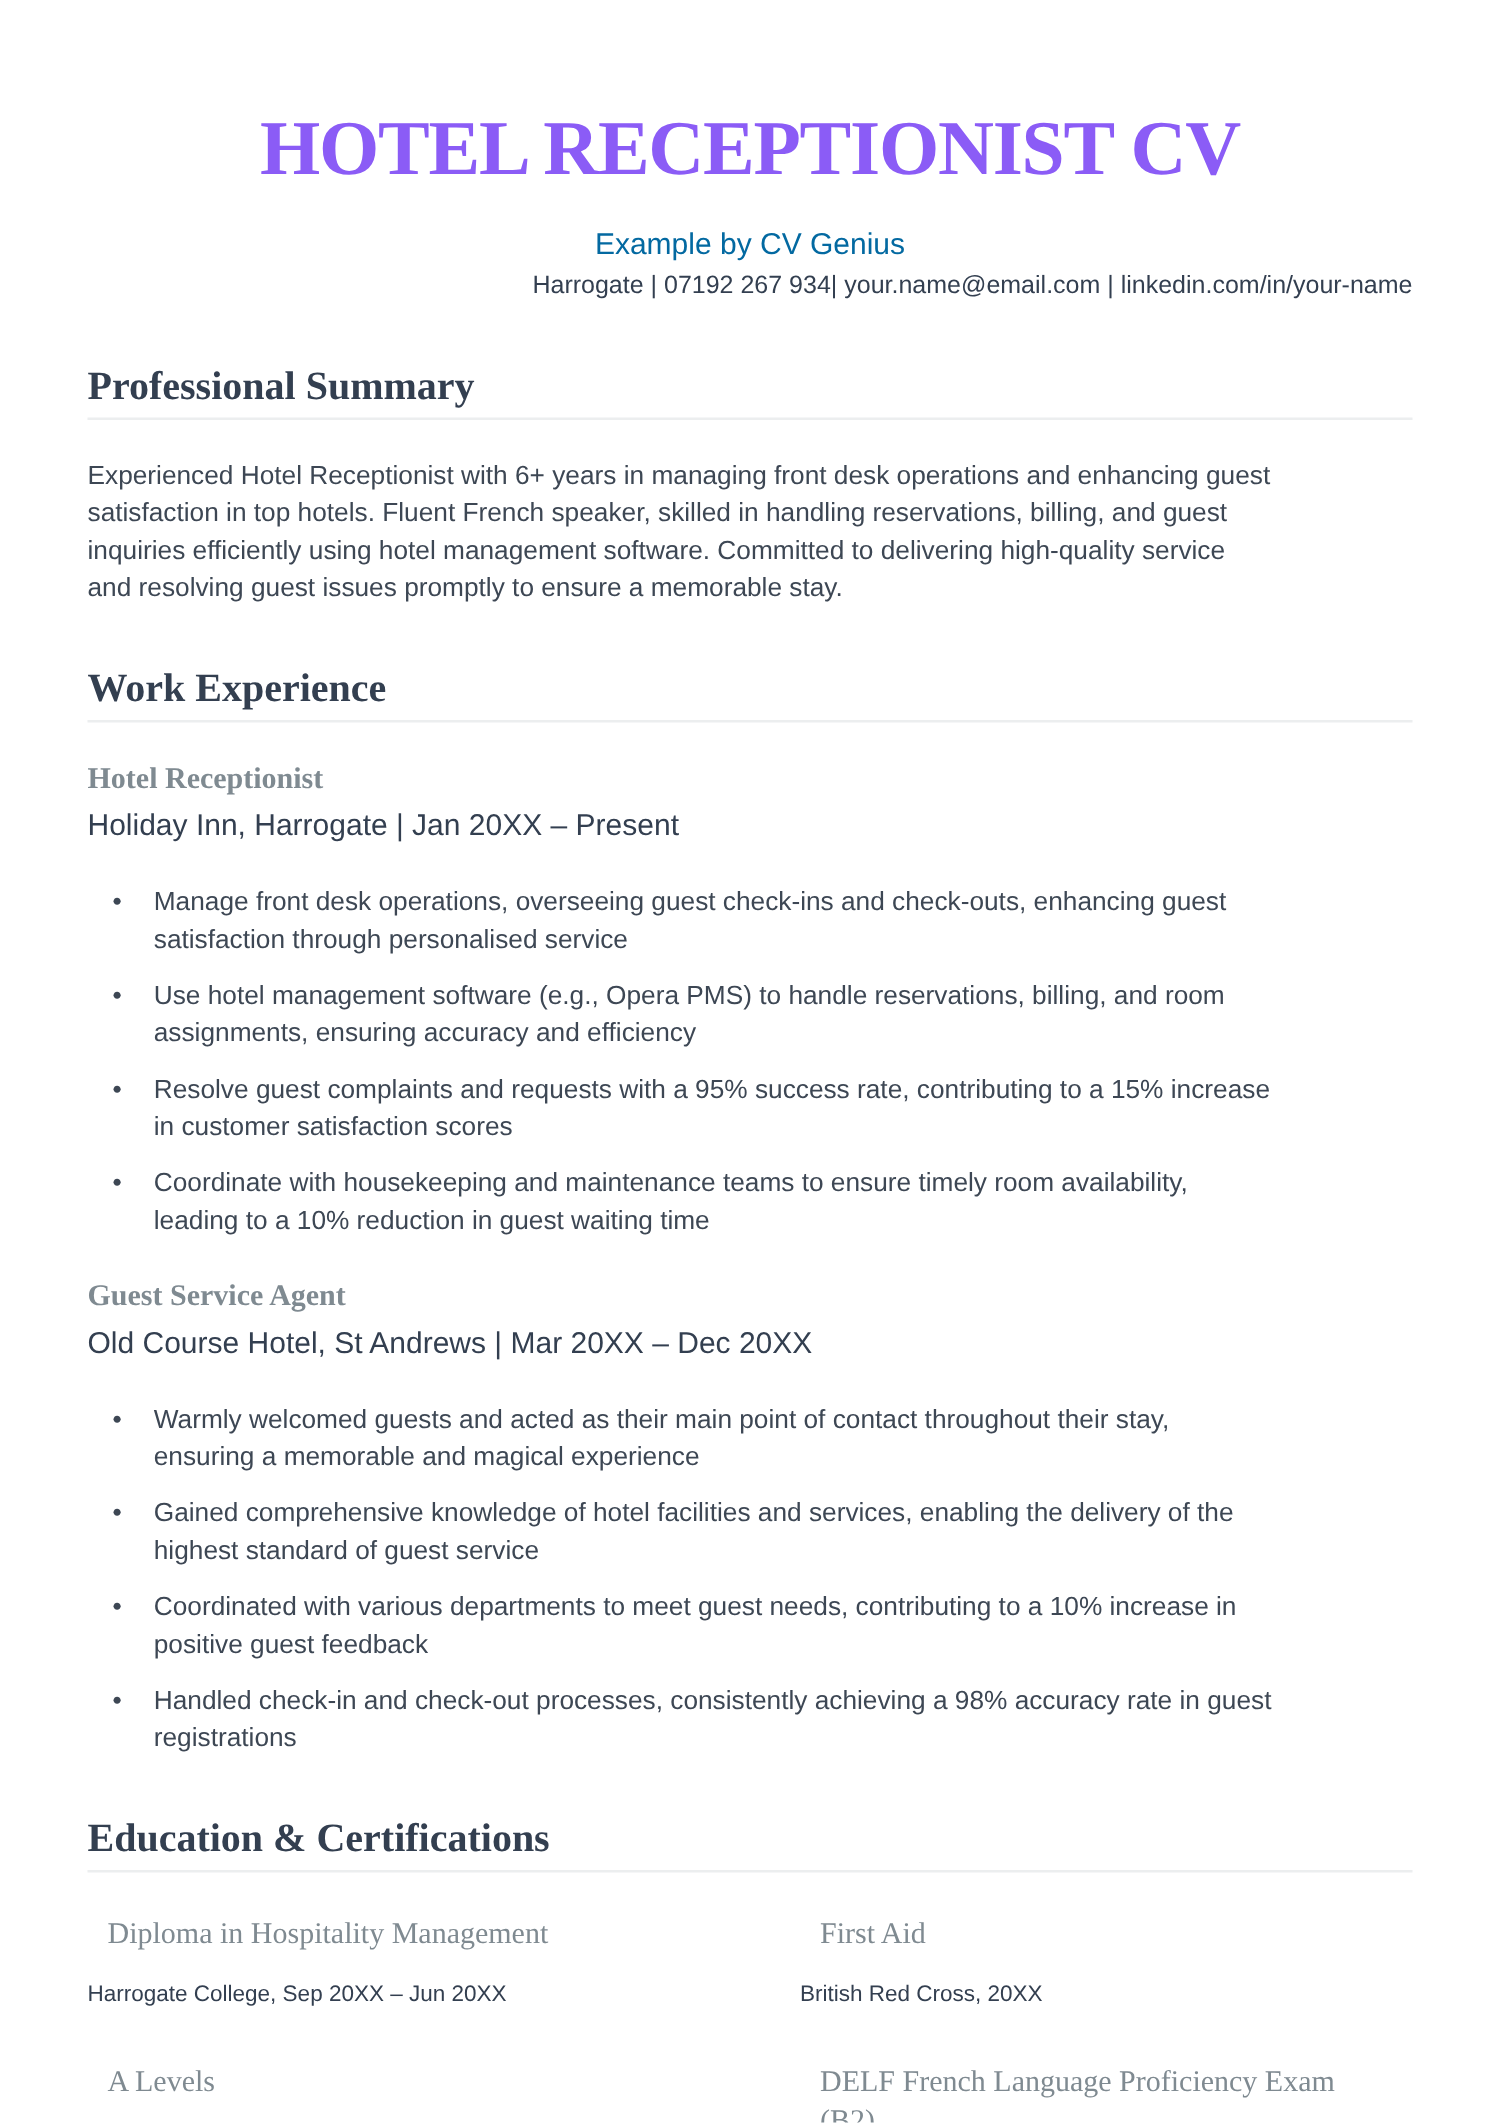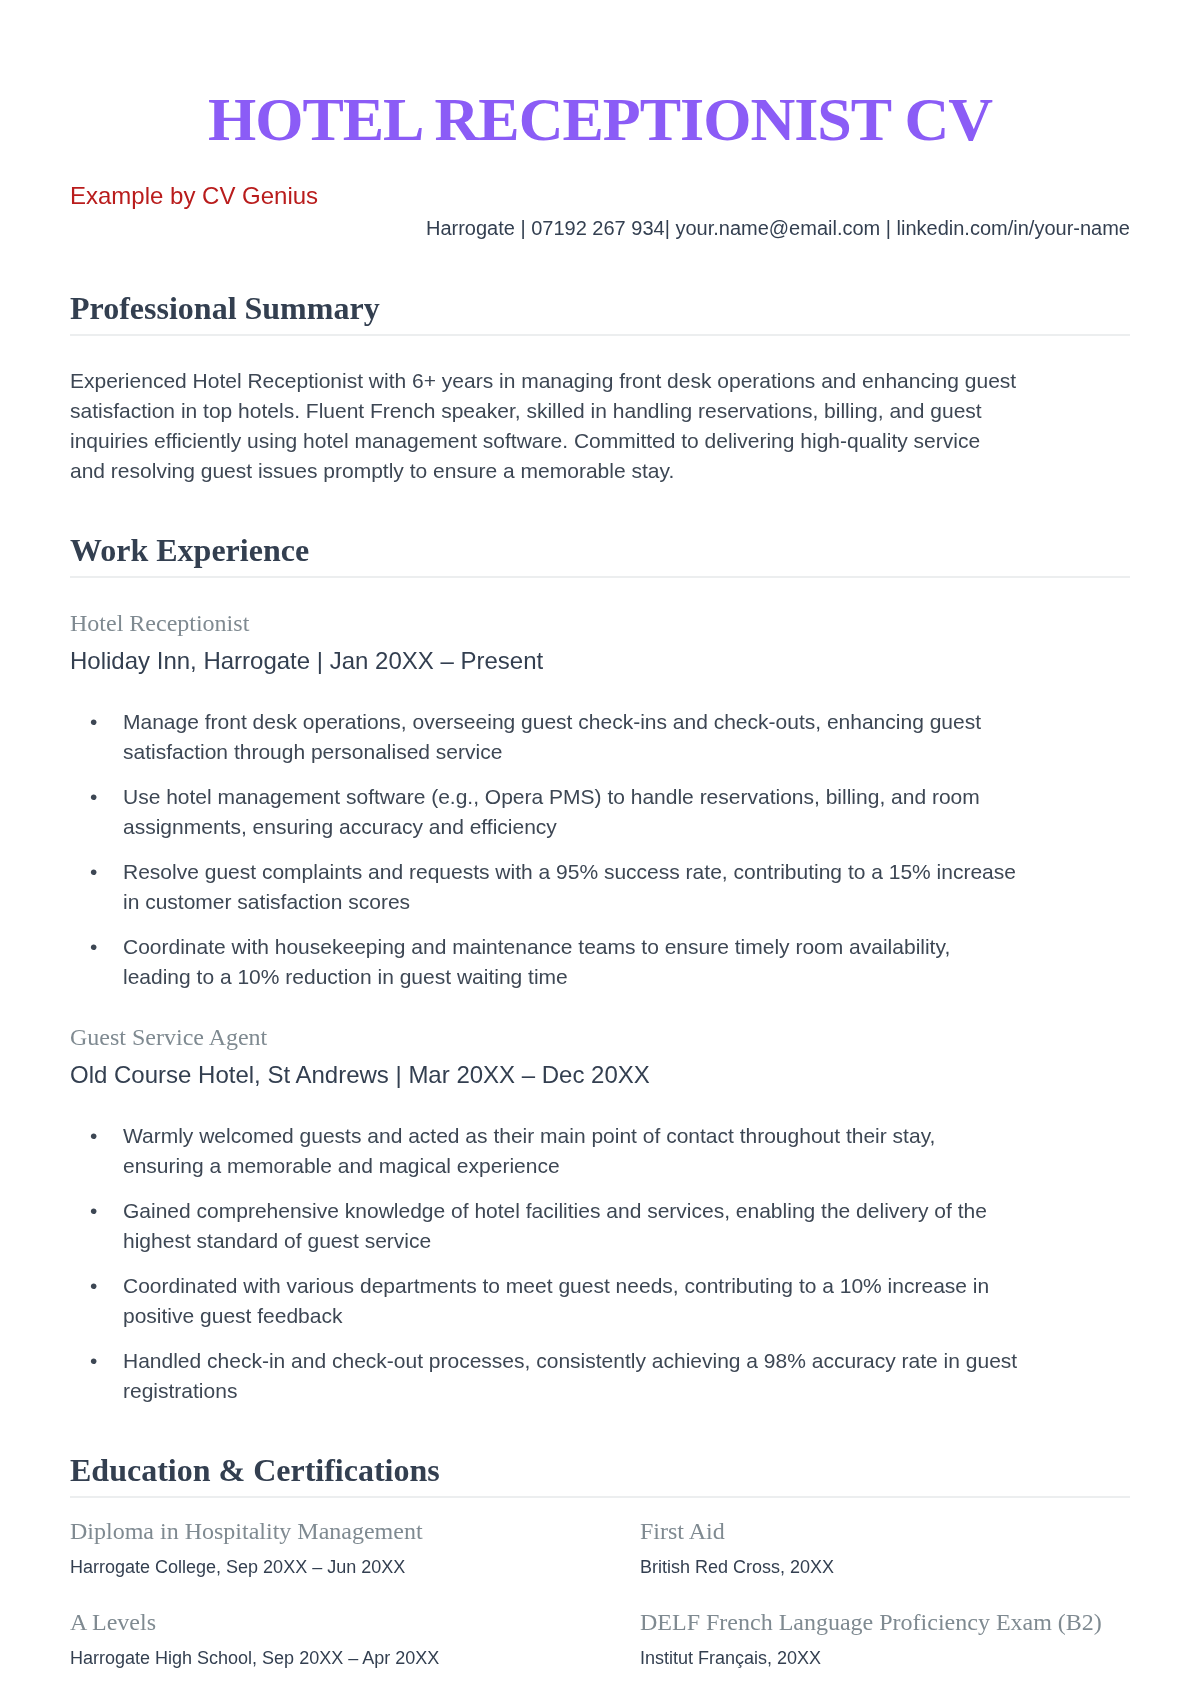--- a/index.html
+++ b/index.html
@@ -18,23 +18,24 @@
     text-align:center;
     font-family:"Liberation Serif","DejaVu Serif",serif;
     font-weight:700;
     font-size:62px;
     line-height:1;
     letter-spacing:-1px;
     color:#8b5cf6;
   }
   .cv-subtitle {
     margin-top:30px;
+    text-align:center;
     font-size:24px;
     line-height:32px;
-    color:#b91c1c;
+    color:#0369a1;
   }
   .cv-contact {
     text-align:right;
     font-size:20px;
     line-height:32px;
     color:#333F50;
   }
 
   .section-heading {
     margin:44px 0 0;
@@ -53,21 +54,21 @@
   .summary-text {
     margin:30px 0 0;
     font-size:21px;
     line-height:30px;
     white-space:pre-line;
   }
 
   .job-title {
     margin:30px 0 0;
     font-family:"Liberation Serif","DejaVu Serif",serif;
-    font-weight:400;
+    font-weight:700;
     font-size:24px;
     line-height:31px;
     color:#7F8A91;
   }
   .job-meta {
     margin:6px 0 0;
     font-size:24px;
     line-height:32px;
     color:#333F50;
   }
@@ -91,21 +92,21 @@
     color:#3D4754;
   }
 
   .edu-grid {
     display:grid;
     grid-template-columns:570px 1fr;
     row-gap:24px;
     margin-top:18px;
   }
   .edu-title {
-    margin:0;
+    margin:16px;
     font-family:"Liberation Serif","DejaVu Serif",serif;
     font-weight:400;
     font-size:24px;
     line-height:31px;
     color:#7F8A91;
   }
   .edu-meta {
     margin:4px 0 0;
     font-size:18px;
     line-height:32px;

